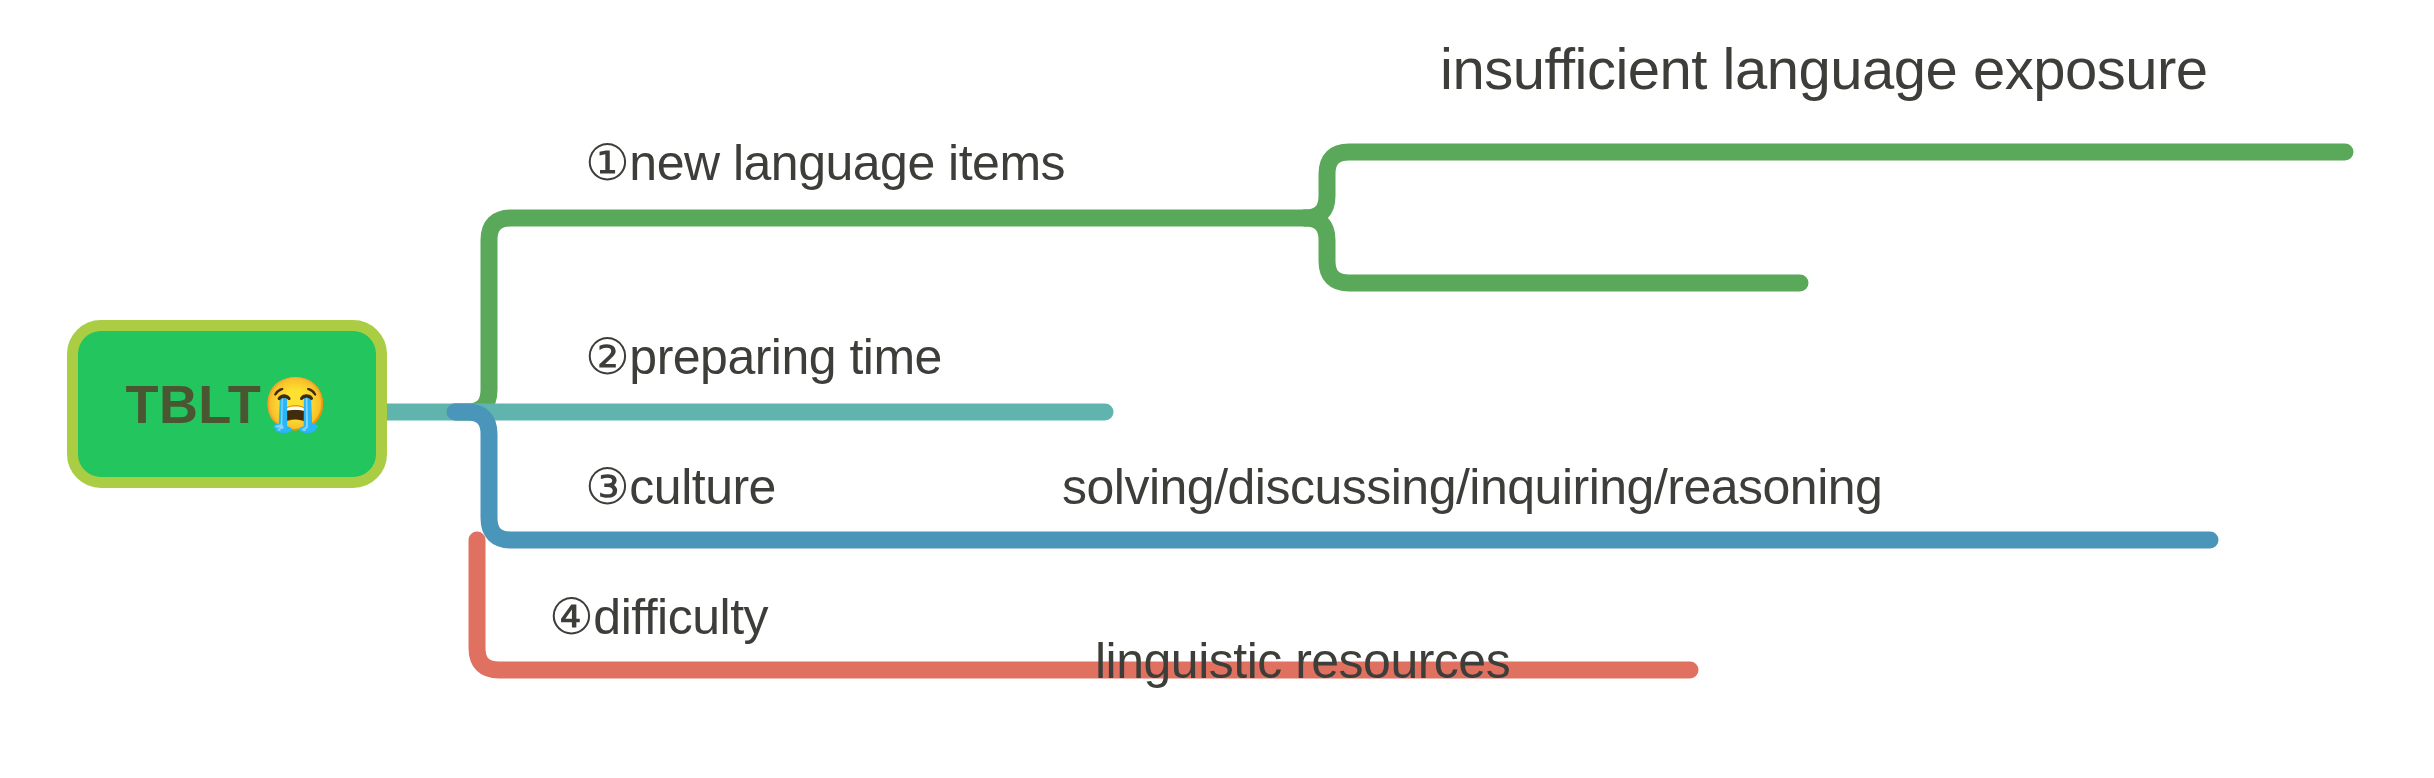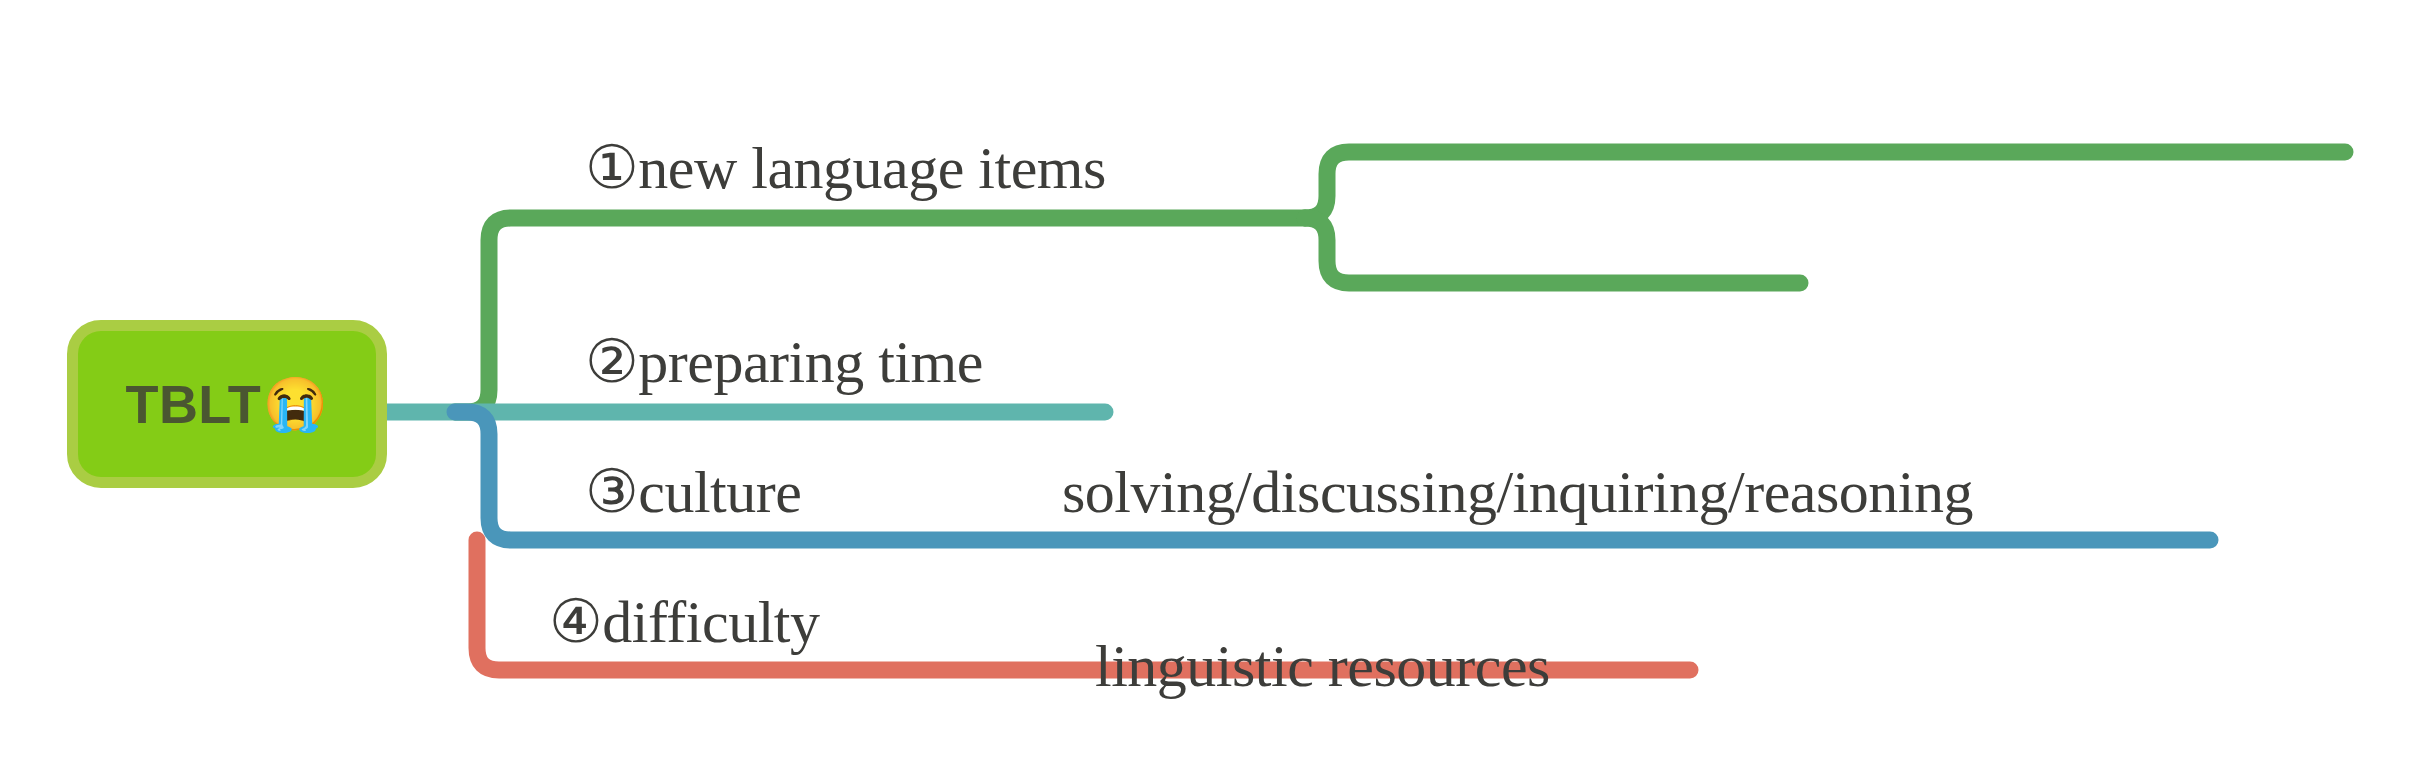--- a/index.html
+++ b/index.html
@@ -26,33 +26,33 @@
   }
   .node-label {
     position: absolute;
     color: #3d3d3a;
     font-family: "Liberation Sans", sans-serif;
     font-weight: 400;
     white-space: nowrap;
     line-height: 1;
     letter-spacing: -0.5px;
   }
-  .lvl1 { font-size: 60px; font-family: Liberation Serif, serif; }
+  .lvl1 { font-size: 50px; }
   .lvl2 { font-size: 58px; }
 
   #root-node {
     position: absolute;
     left: 67px;
     top: 320px;
     width: 320px;
     height: 168px;
     box-sizing: border-box;
     border: 11px solid #aacd43;
     border-radius: 34px;
-    background: #84cc16;
+    background: #22c55e;
     display: flex;
     align-items: center;
     justify-content: center;
   }
   #root-text {
     font-size: 54px;
     font-weight: 700;
     color: #4a5631;
     letter-spacing: 0.5px;
     display: flex;
@@ -86,20 +86,21 @@
 
   <div id="root-node" style="border-color: rgb(170, 205, 67);">
     <span id="root-text" style="color: rgb(74, 86, 49);">
       <span>TBLT</span>
         <span class="emoji">😭</span>
     </span>
   </div>
 
   <div class="node-label lvl1" style="left:585px; top:138px;">①new language items</div>
 
+  <div class="node-label lvl2" style="left:1440px; top:40px;">insufficient language exposure</div>
 
 
   <div class="node-label lvl1" style="left:585px; top:332px;">②preparing time</div>
 
   <div class="node-label lvl1" style="left:585px; top:462px;">③culture</div>
 
   <div class="node-label lvl1" style="left:1062px; top:462px;text-align:right;">solving/discussing/inquiring/reasoning</div>
 
   <div class="node-label lvl1" style="left:549px; top:592px;">④difficulty</div>
 

